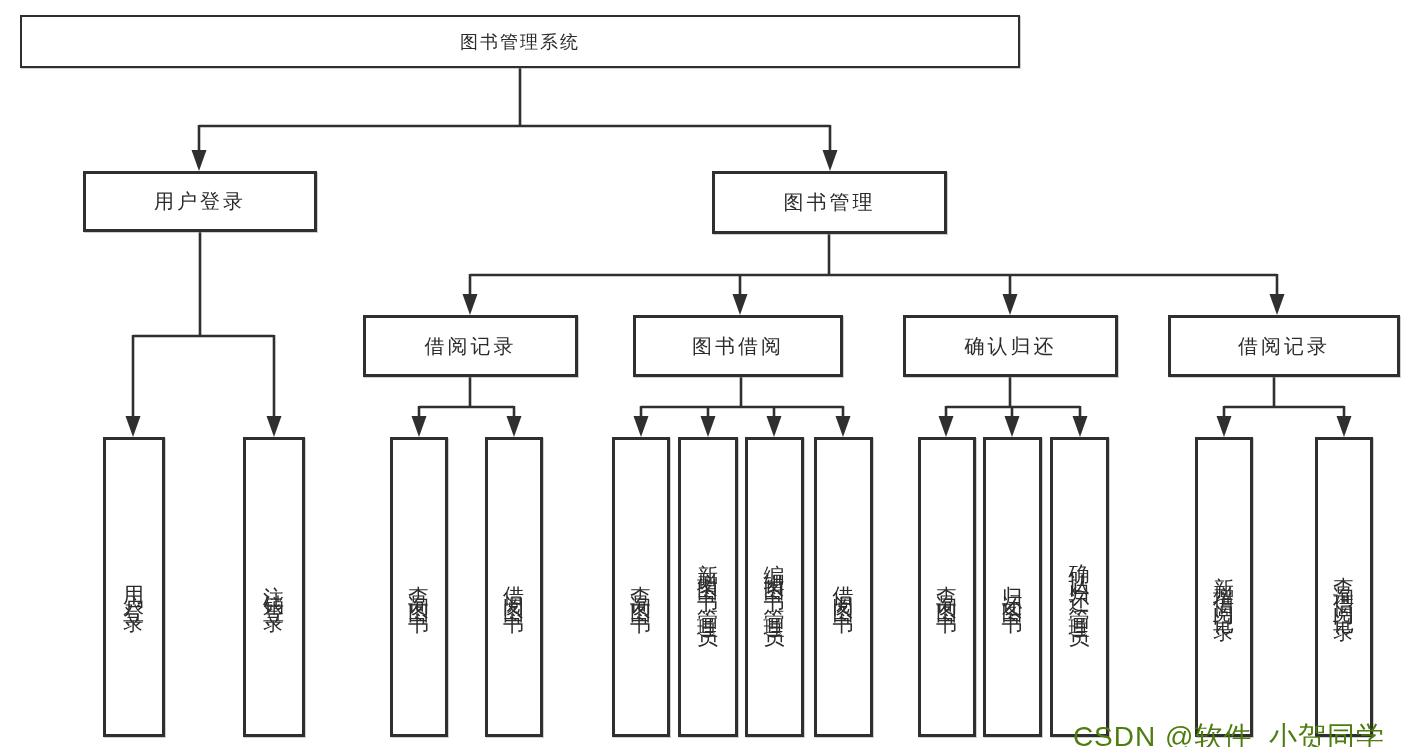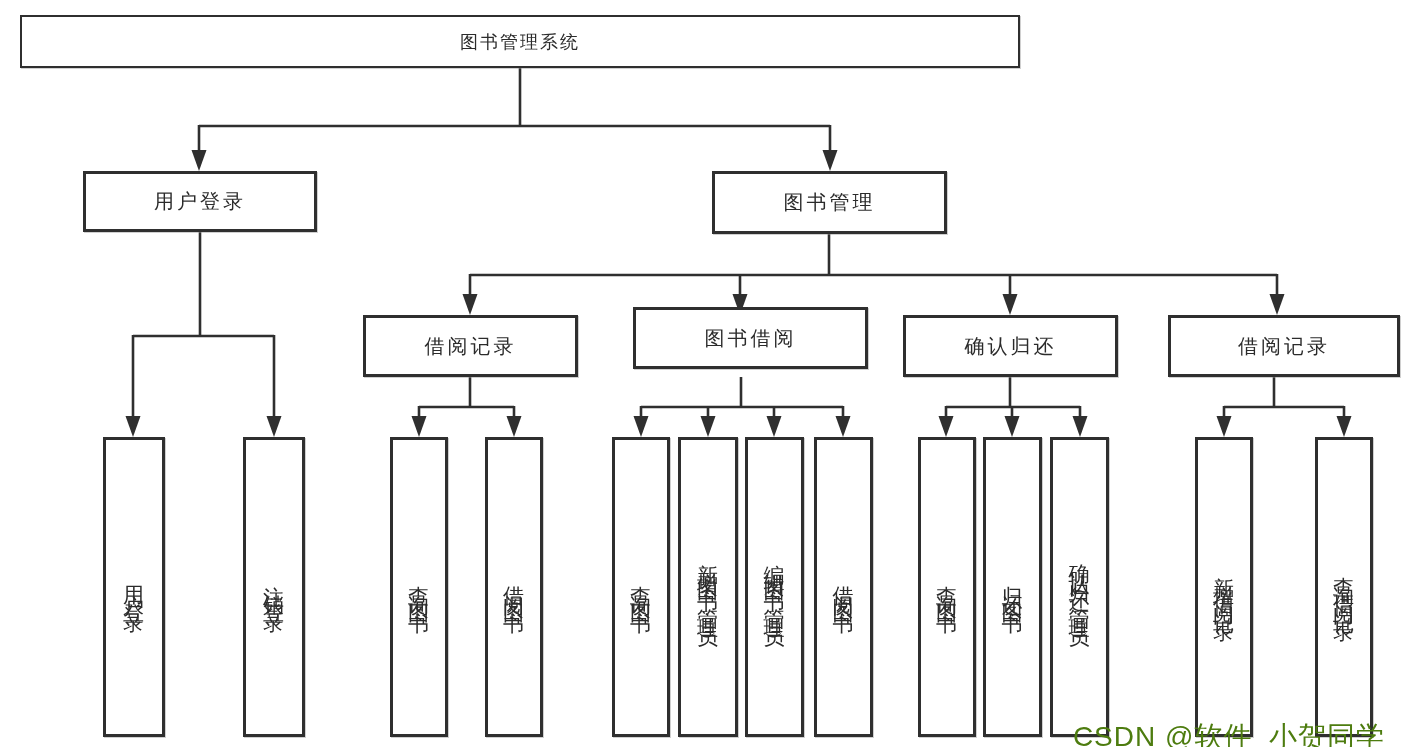--- a/index.html
+++ b/index.html
@@ -118,21 +118,21 @@
   <div class="box hbox" style="left:83px;top:171px;width:234px;height:61px">
     <span>用户登录</span>
   </div>
   <div class="box hbox" style="left:712px;top:171px;width:235px;height:63px">
     <span>图书管理</span>
   </div>
 
   <div class="box hbox" style="left:363px;top:315px;width:215px;height:62px">
     <span>借阅记录</span>
   </div>
-  <div class="box hbox" style="left:633px;top:307px;width:235px;height:62px">
+  <div class="box hbox" style="left:633px;top:315px;width:210px;height:62px">
     <span>图书借阅</span>
   </div>
   <div class="box hbox" style="left:903px;top:315px;width:215px;height:62px">
     <span>确认归还</span>
   </div>
   <div class="box hbox" style="left:1168px;top:315px;width:232px;height:62px">
     <span>借阅记录</span>
   </div>
 
   <div class="box leaf" style="left:103px;width:62px">

